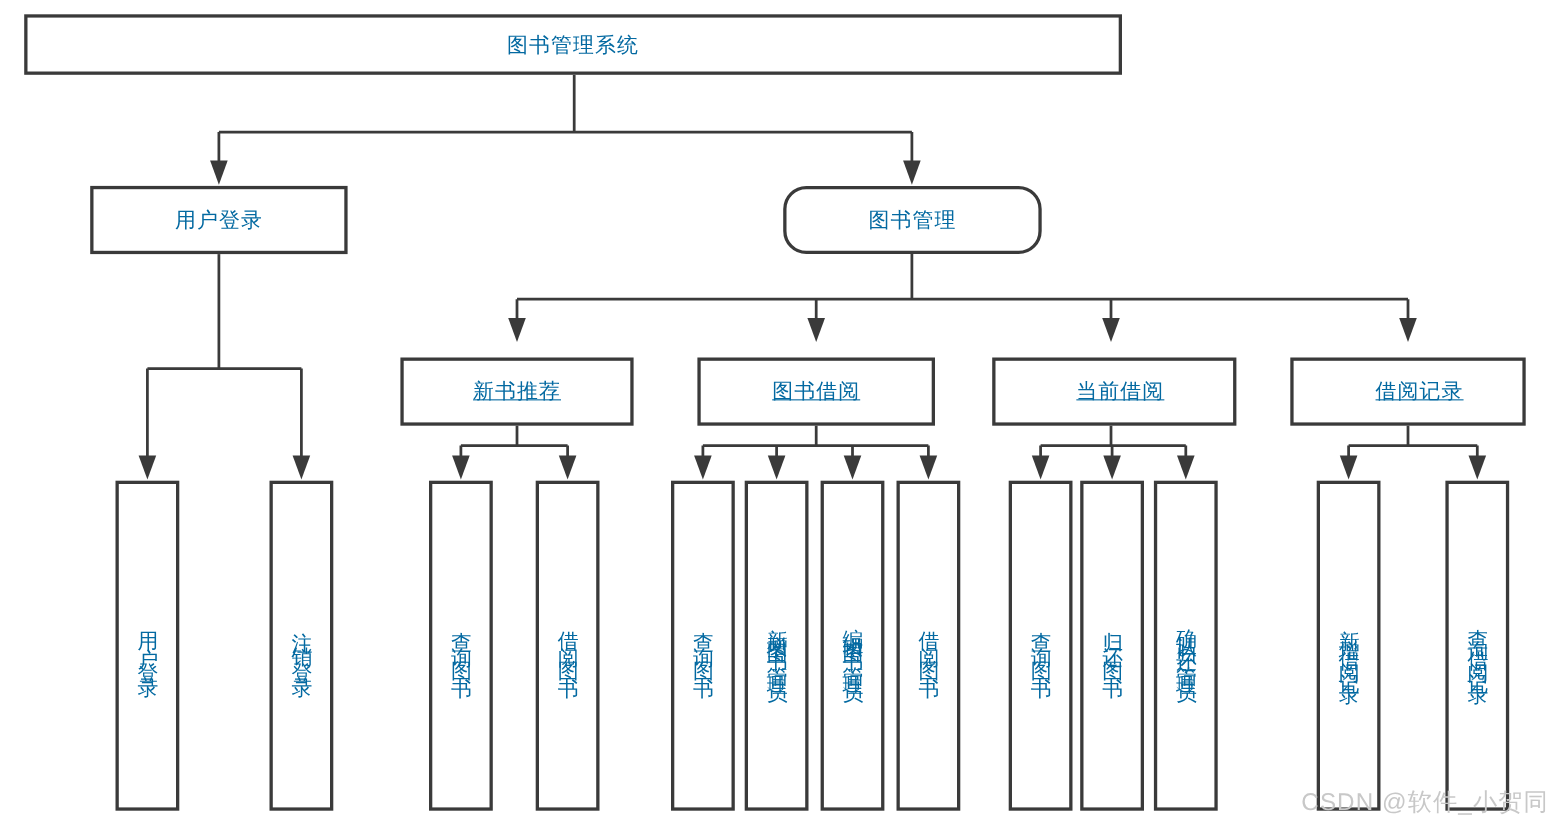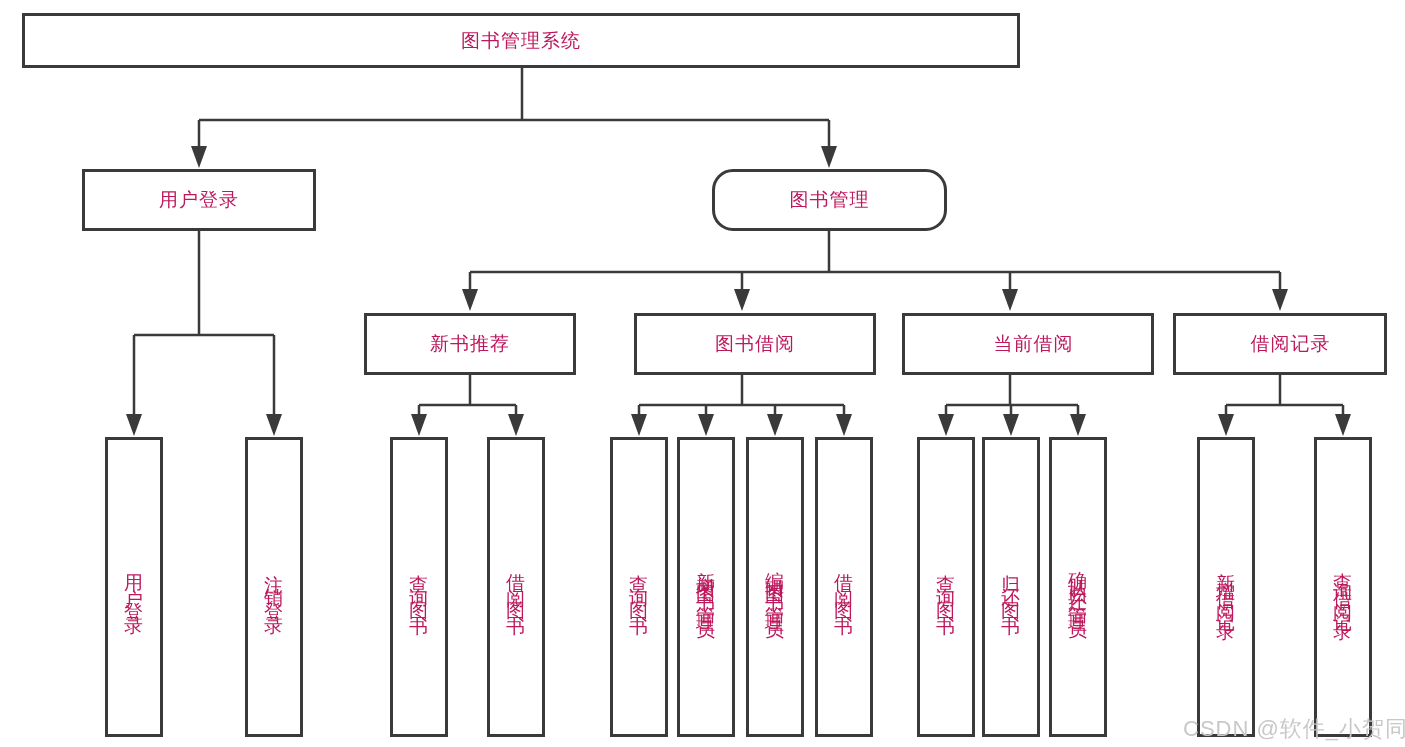--- a/index.html
+++ b/index.html
@@ -25,28 +25,28 @@
     height: 747px;
   }
   .node {
     position: absolute;
     box-sizing: border-box;
     border: 3px solid #3a3a3a;
     background: #ffffff;
     display: flex;
     align-items: center;
     justify-content: center;
-    color: #be185d;
+    color: #0369a1;
     font-size: 19px;
     letter-spacing: 1px;
     z-index: 2;
   }
   .root-box   { left: 22px;  top: 13px;  width: 998px; height: 55px; }
   .l2-box     { top: 169px; height: 62px; }
-  .l3-box     { top: 313px; height: 62px; }
+  .l3-box     { top: 325px; height: 62px; text-decoration: underline; }
   .leaf       { top: 437px; height: 300px; width: 58px; }
   .vlabel {
     writing-mode: vertical-rl;
     text-orientation: mixed;
     white-space: nowrap;
     line-height: 1;
   }
   .sp4 { letter-spacing: 14px; }
   .sp6 { letter-spacing: 10px; }
   .sp9 { letter-spacing: 7px; }
@@ -123,24 +123,24 @@
   <div class="node l2-box" style="left:82px; width:234px;">
     <span>用户登录</span>
   </div>
   <div class="node l2-box" style="left:712px; width:235px;border-radius:21px;">
     <span>图书管理</span>
   </div>
 
   <div class="node l3-box" style="left:364px; width:212px;">
     <span>新书推荐</span>
   </div>
-  <div class="node l3-box" style="left:634px; width:242px;">
+  <div class="node l3-box" style="left:634px; width:216px;">
     <span>图书借阅</span>
   </div>
-  <div class="node l3-box" style="left:902px; width:252px;padding-left:11px;">
+  <div class="node l3-box" style="left:902px; width:222px;padding-left:11px;">
     <span>当前借阅</span>
   </div>
   <div class="node l3-box" style="left:1173px; width:214px;padding-left:21px;">
     <span>借阅记录</span>
   </div>
 
   <div class="node leaf" style="left:105px;">
     <span class="vlabel sp4">用户登录</span>
   </div>
   <div class="node leaf" style="left:245px;">

